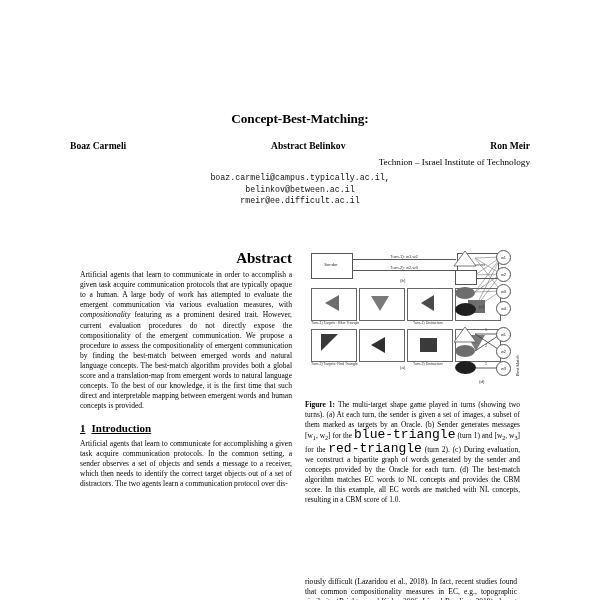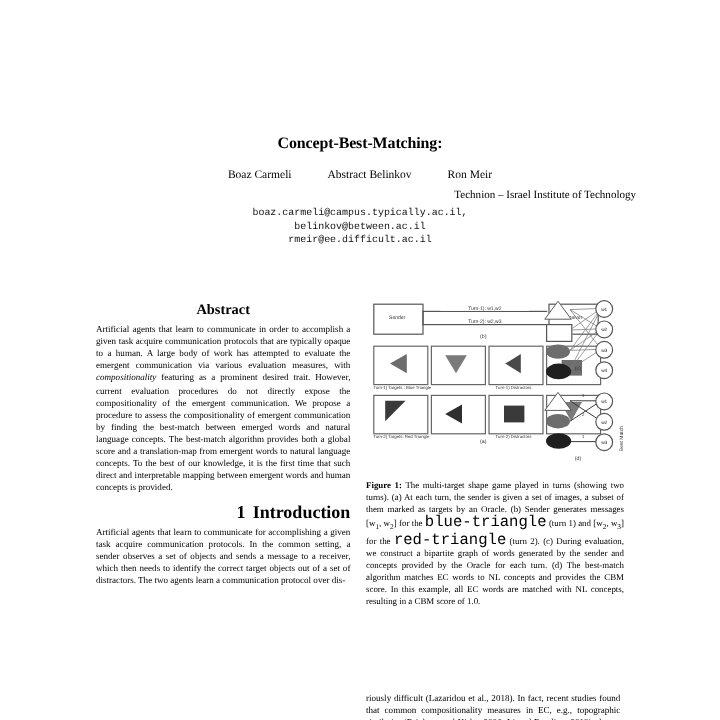--- a/index.html
+++ b/index.html
@@ -2,31 +2,31 @@
 <html><head>
 <meta charset="utf-8">
 <style>
   html,body{margin:0;padding:0;background:#ffffff;}
   body{width:600px;height:600px;overflow:hidden;font-family:"Liberation Serif",serif;color:#000;}
   .page{position:relative;width:600px;height:600px;background:#fff;margin-top:48px;}
 
   
   .title-block{position:absolute;left:70px;top:62px;width:460px;text-align:center;}
   .paper-title{font-family:"Liberation Serif",serif;font-weight:bold;font-size:13.3px;line-height:17px;letter-spacing:-0.1px;}
-  .authors{margin-top:13px;font-weight:normal;font-size:9.6px;display:flex;justify-content:center;gap:30px;}
+  .authors{margin-top:13px;font-weight:bold;font-size:9.6px;display:flex;justify-content:space-between;gap:30px;}
   .affiliation{margin-top:6px;font-size:9.2px;text-align:right;}
   .emails{margin-top:5px;font-family:"Liberation Mono",monospace;font-size:8.3px;line-height:11.6px;color:#111;}
 
   
   .col{position:absolute;top:205px;width:212px;font-size:7.55px;line-height:10.1px;text-align:justify;}
   .col-left{left:80px;}
   .col-right{left:305px;}
 
-  .sec-head{font-weight:bold;font-size:12px;text-align:center;margin:0 0 7px 0;}
-  .sec-head-left{font-weight:bold;font-size:15px;text-align:right;margin:12px 0 5px 0;}
+  .sec-head{font-weight:bold;font-size:15px;text-align:right;margin:0 0 7px 0;}
+  .sec-head-left{font-weight:bold;font-size:11px;text-align:left;margin:12px 0 5px 0;text-decoration:underline;}
   .sec-head-left .num{margin-right:6px;}
   .abs-text p{margin:0;text-indent:0;}
   .body-text p{margin:0;}
   i{font-style:italic;}
 
   
   .figure{position:absolute;left:305px;top:200px;width:215px;}
   .fig-img{position:relative;width:215px;height:148px;}
 
   .caption{position:absolute;left:305px;top:352px;width:215px;font-size:7.4px;line-height:9.9px;text-align:justify;}

